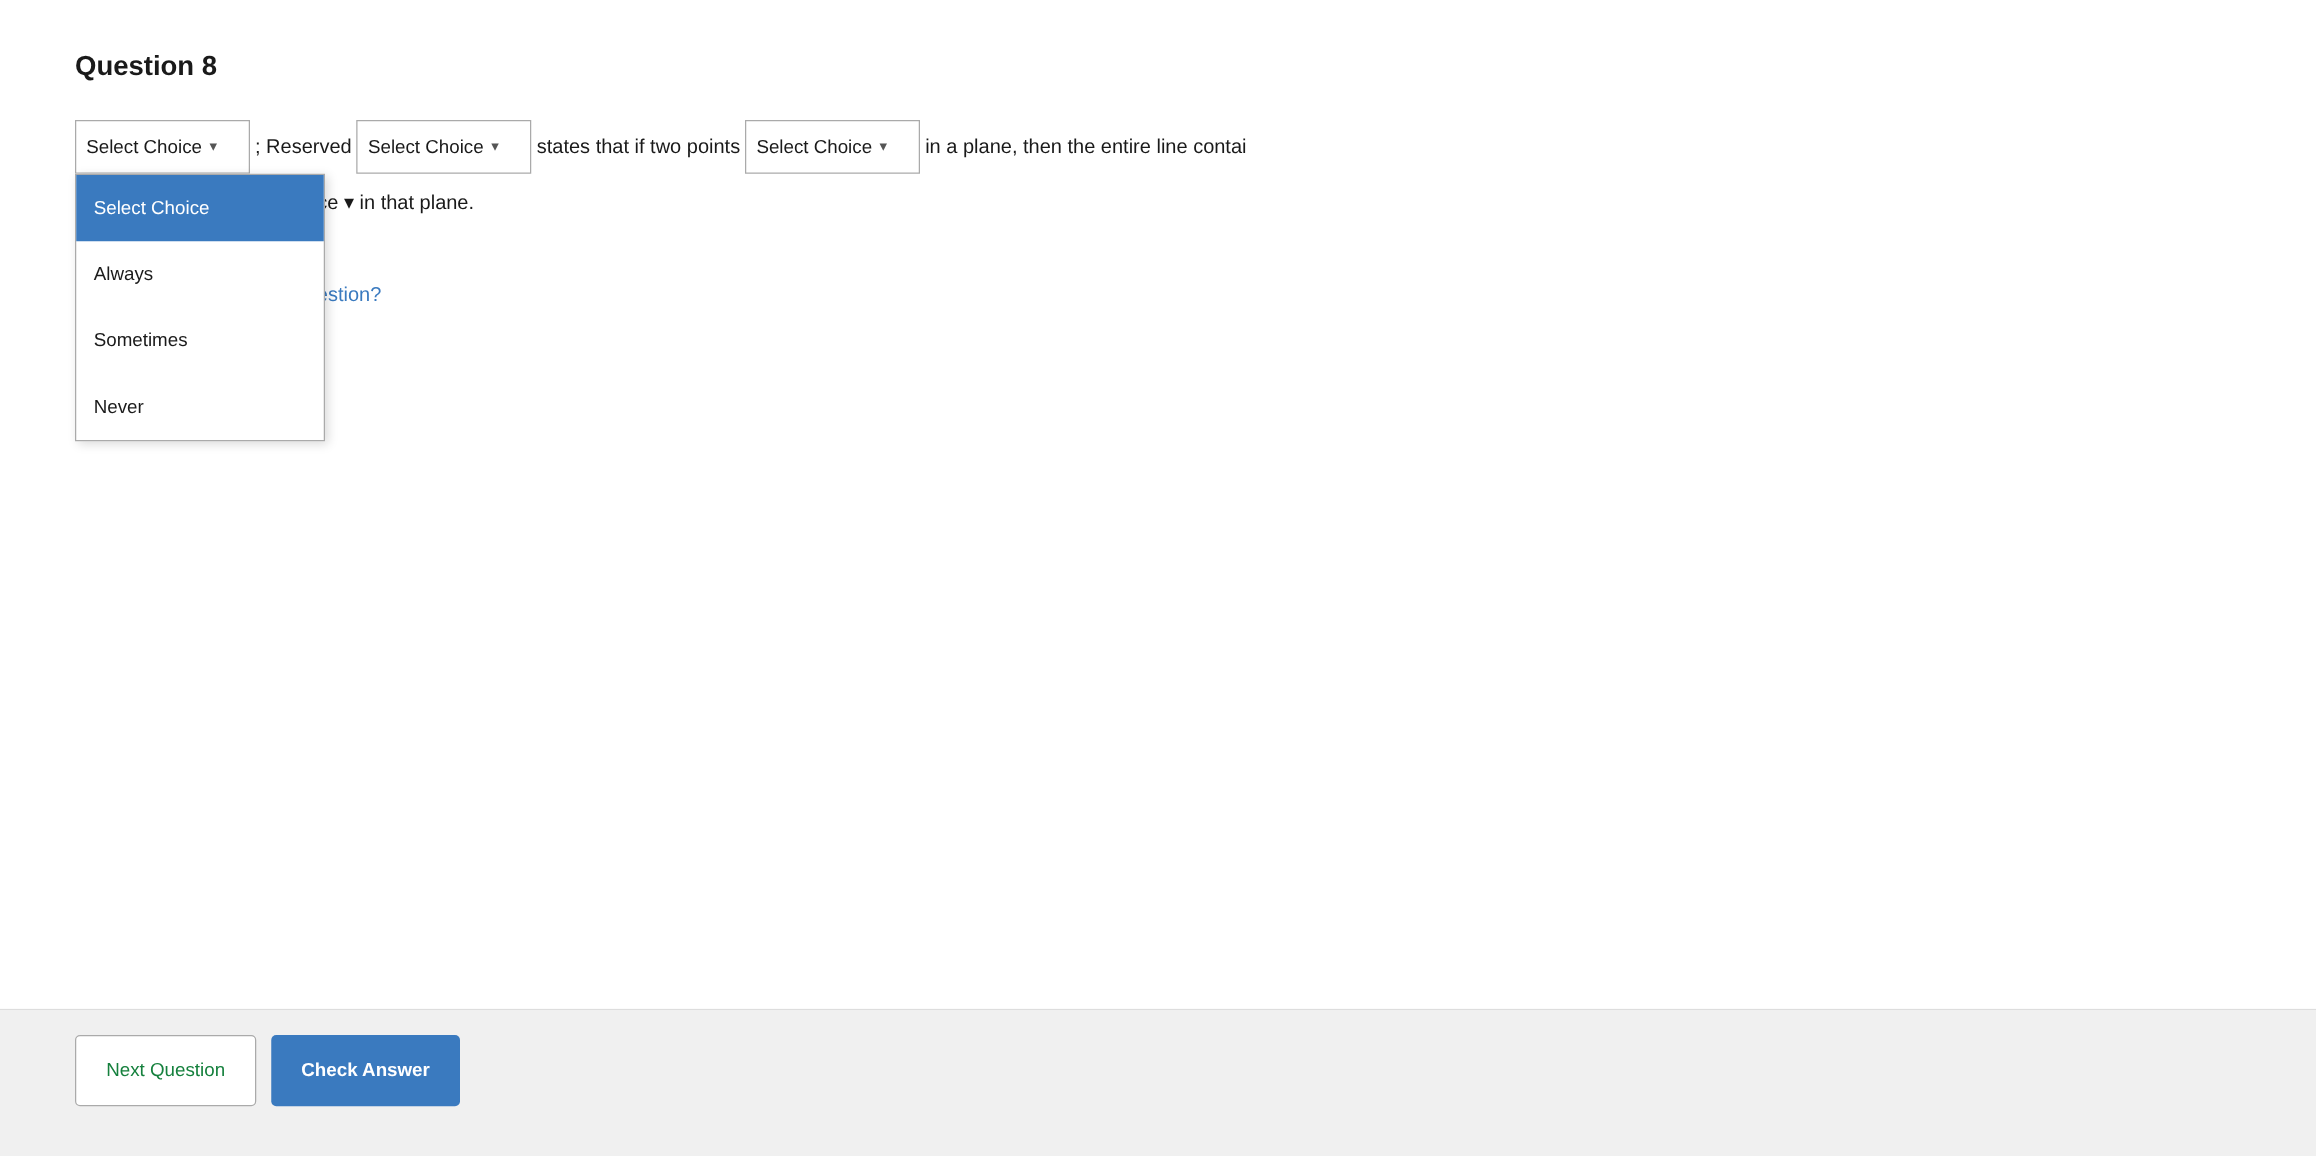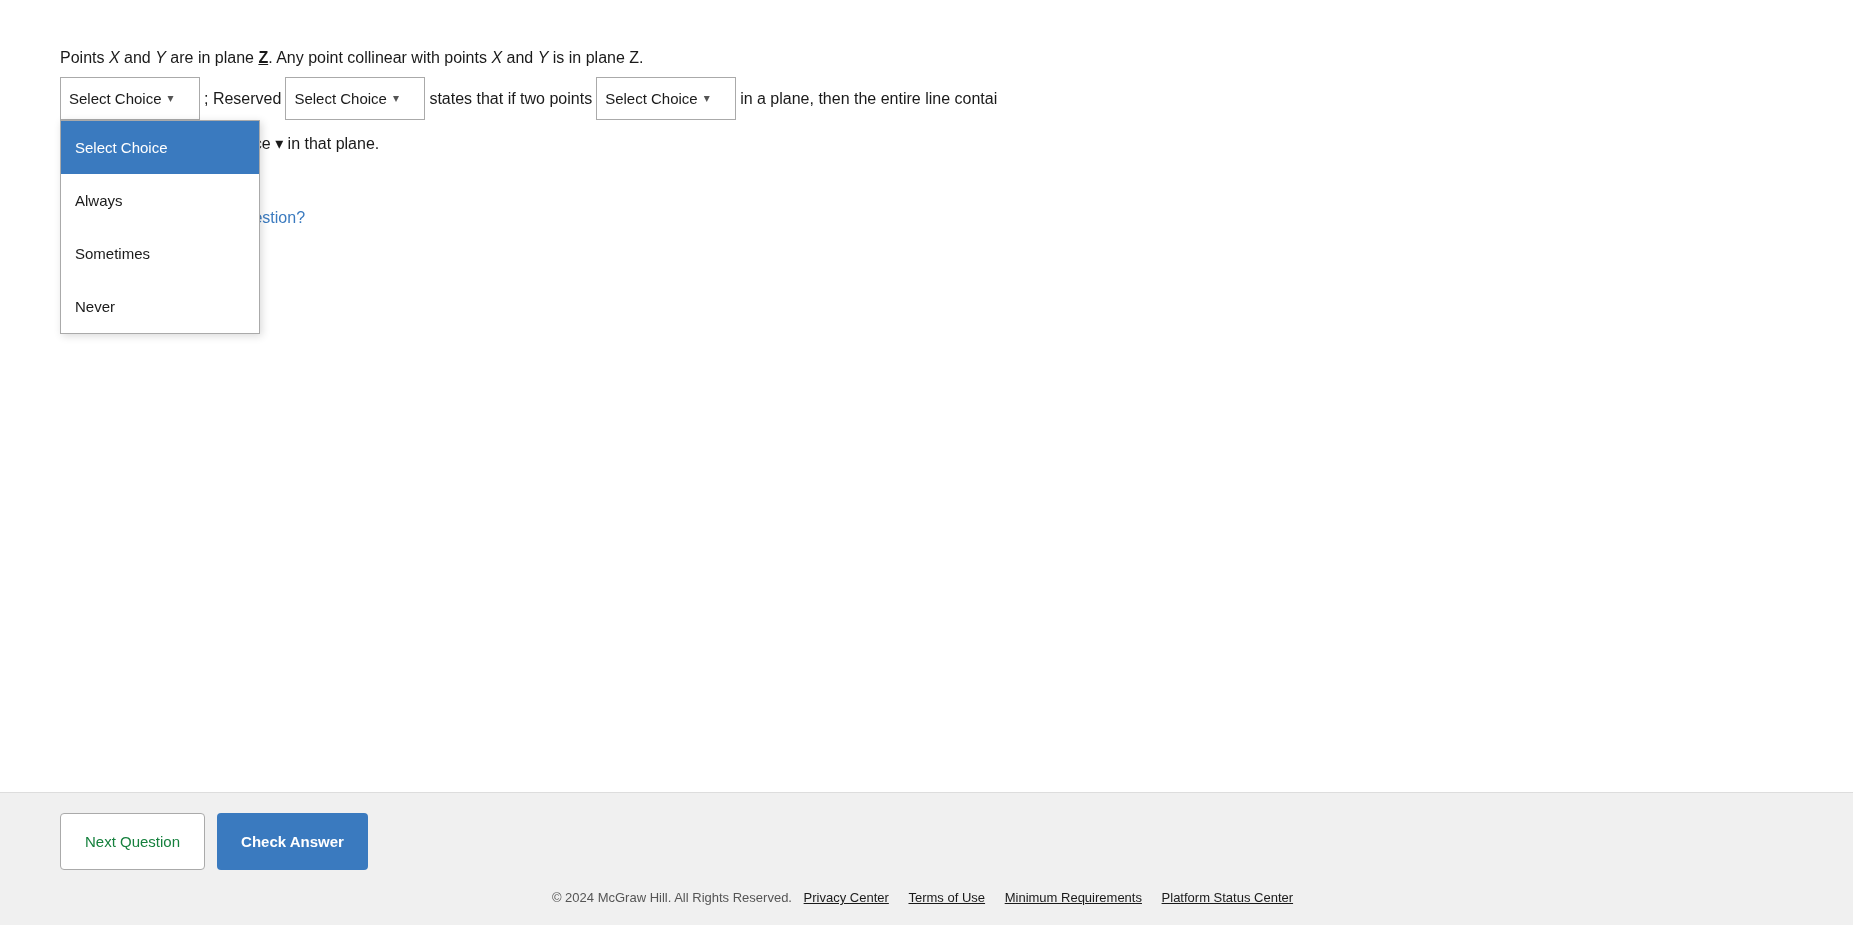--- a/index.html
+++ b/index.html
@@ -149,26 +149,24 @@
       color: #1a1a1a;
       text-decoration: underline;
       margin: 0 8px;
     }
     .bold-underline { font-weight: bold; text-decoration: underline; }
   </style>
 </head>
 <body>
 
 <div class="main-content">
+  <h1 class="question-title">Question 8</h1>
 
 
   <div class="statement-block">
-    <div class="line">
-      <span>Points <em>X</em> and <em>Y</em> are in plane <span class="bold-underline">Z</span>. Any point collinear with points <em>X</em> and <em>Y</em> is in plane Z.</span>
-    </div>
 
     <div class="line">
 
       <div class="dropdown-wrapper">
         <div class="select-dropdown">
           <span>Select Choice</span>
           <span class="chevron">▾</span>
         </div>
         <div class="dropdown-open">
           <div class="dropdown-header">Select Choice</div>
@@ -215,20 +213,13 @@
     <div class="help-circle">›</div>
     <span class="help-text">Need help with this question?</span>
   </div>
 </div>
 
 <div class="bottom-bar">
   <div class="bottom-buttons">
     <button class="btn-next">Next Question</button>
     <button class="btn-check">Check Answer</button>
   </div>
-  <div class="footer-links">
-    <span>© 2024 McGraw Hill. All Rights Reserved.</span>
-    <a href="#">Privacy Center</a>
-    <a href="#">Terms of Use</a>
-    <a href="#">Minimum Requirements</a>
-    <a href="#">Platform Status Center</a>
-  </div>
 </div>
 
 </body></html>

